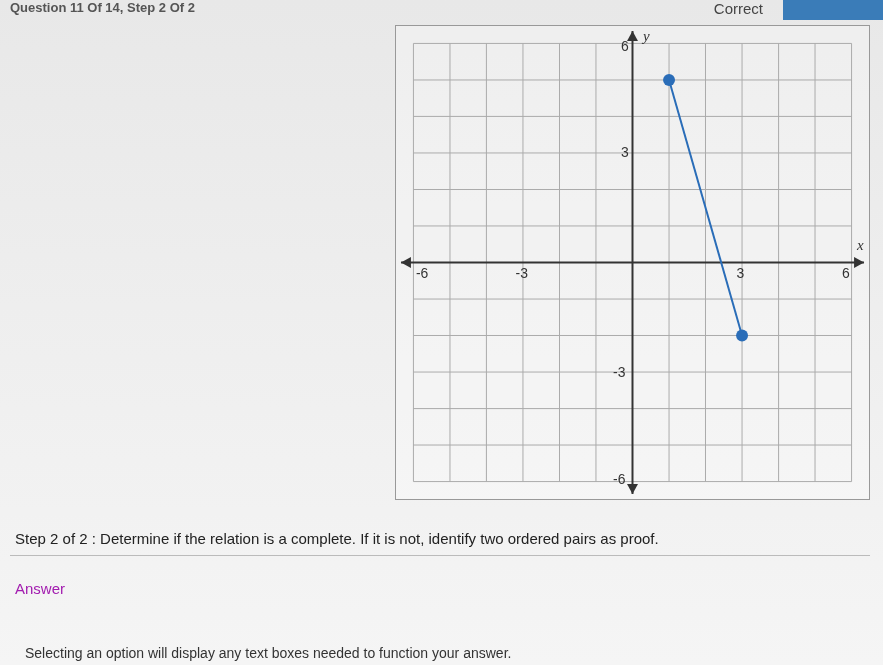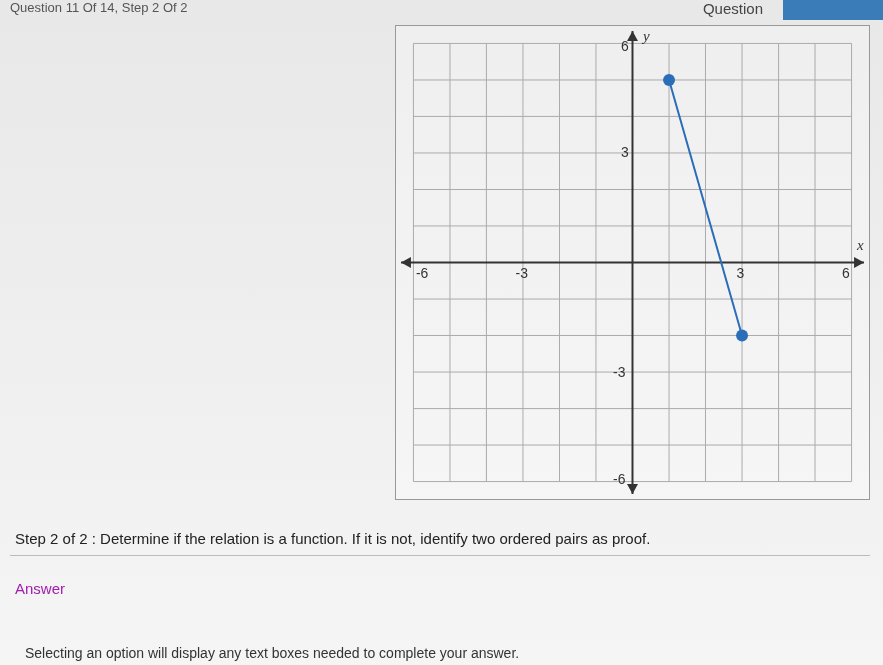--- a/index.html
+++ b/index.html
@@ -20,21 +20,21 @@
       top: 0;
       width: 100%;
       height: 25px;
       display: flex;
       justify-content: space-between;
       padding: 0 10px;
     }
     .question-label {
       color: #555;
       font-size: 13px;
-      font-weight: normal;
+      font-weight: bold;
       text-transform: capitalize;
     }
     .correct-label {
       position: absolute;
       right: 120px;
       top: 0;
       color: #444;
       font-size: 15px;
       font-weight: 500;
     }
@@ -119,21 +119,21 @@
       font-style: italic;
       font-family: 'Times New Roman', serif;
     }
   </style>
 </head>
 <body>
 
 <div class="header">
   <span class="question-label">Question 11 of 14, Step 2 of 2</span>
 </div>
-<span class="correct-label">Question</span>
+<span class="correct-label">Correct</span>
 <div class="blue-bar"></div>
 
 <div class="graph-container">
   <svg class="graph-svg" viewBox="0 0 475 475">
 
     <g>
       <line class="grid-line" x1="17.5" y1="17.5" x2="17.5" y2="457.5"></line>
       <line class="grid-line" x1="54.2" y1="17.5" x2="54.2" y2="457.5"></line>
       <line class="grid-line" x1="90.8" y1="17.5" x2="90.8" y2="457.5"></line>
       <line class="grid-line" x1="127.5" y1="17.5" x2="127.5" y2="457.5"></line>
@@ -179,20 +179,20 @@
     <text class="axis-label" x="248" y="15">y</text>
     <text class="axis-label" x="463" y="225">x</text>
 
     <line class="data-line" x1="274.2" y1="54.2" x2="347.5" y2="310.8"></line>
     <circle class="data-point" cx="274.2" cy="54.2" r="6"></circle>
     <circle class="data-point" cx="347.5" cy="310.8" r="6"></circle>
   </svg>
 </div>
 
 <div class="step-label">
-  <span class="bold">Step 2 of 2 :</span><span> Determine if the relation is a function. If it is not, identify two ordered pairs as proof.</span>
+  <span class="bold">Step 2 of 2 :</span><span> Determine if the relation is a complete. If it is not, identify two ordered pairs as proof.</span>
 </div>
 
 <div class="divider"></div>
 
 <div class="answer-label">Answer</div>
 
-<div class="hint-label">Selecting an option will display any text boxes needed to complete your answer.</div>
+<div class="hint-label">Selecting an option will display any text boxes needed to function your answer.</div>
 
 </body></html>

